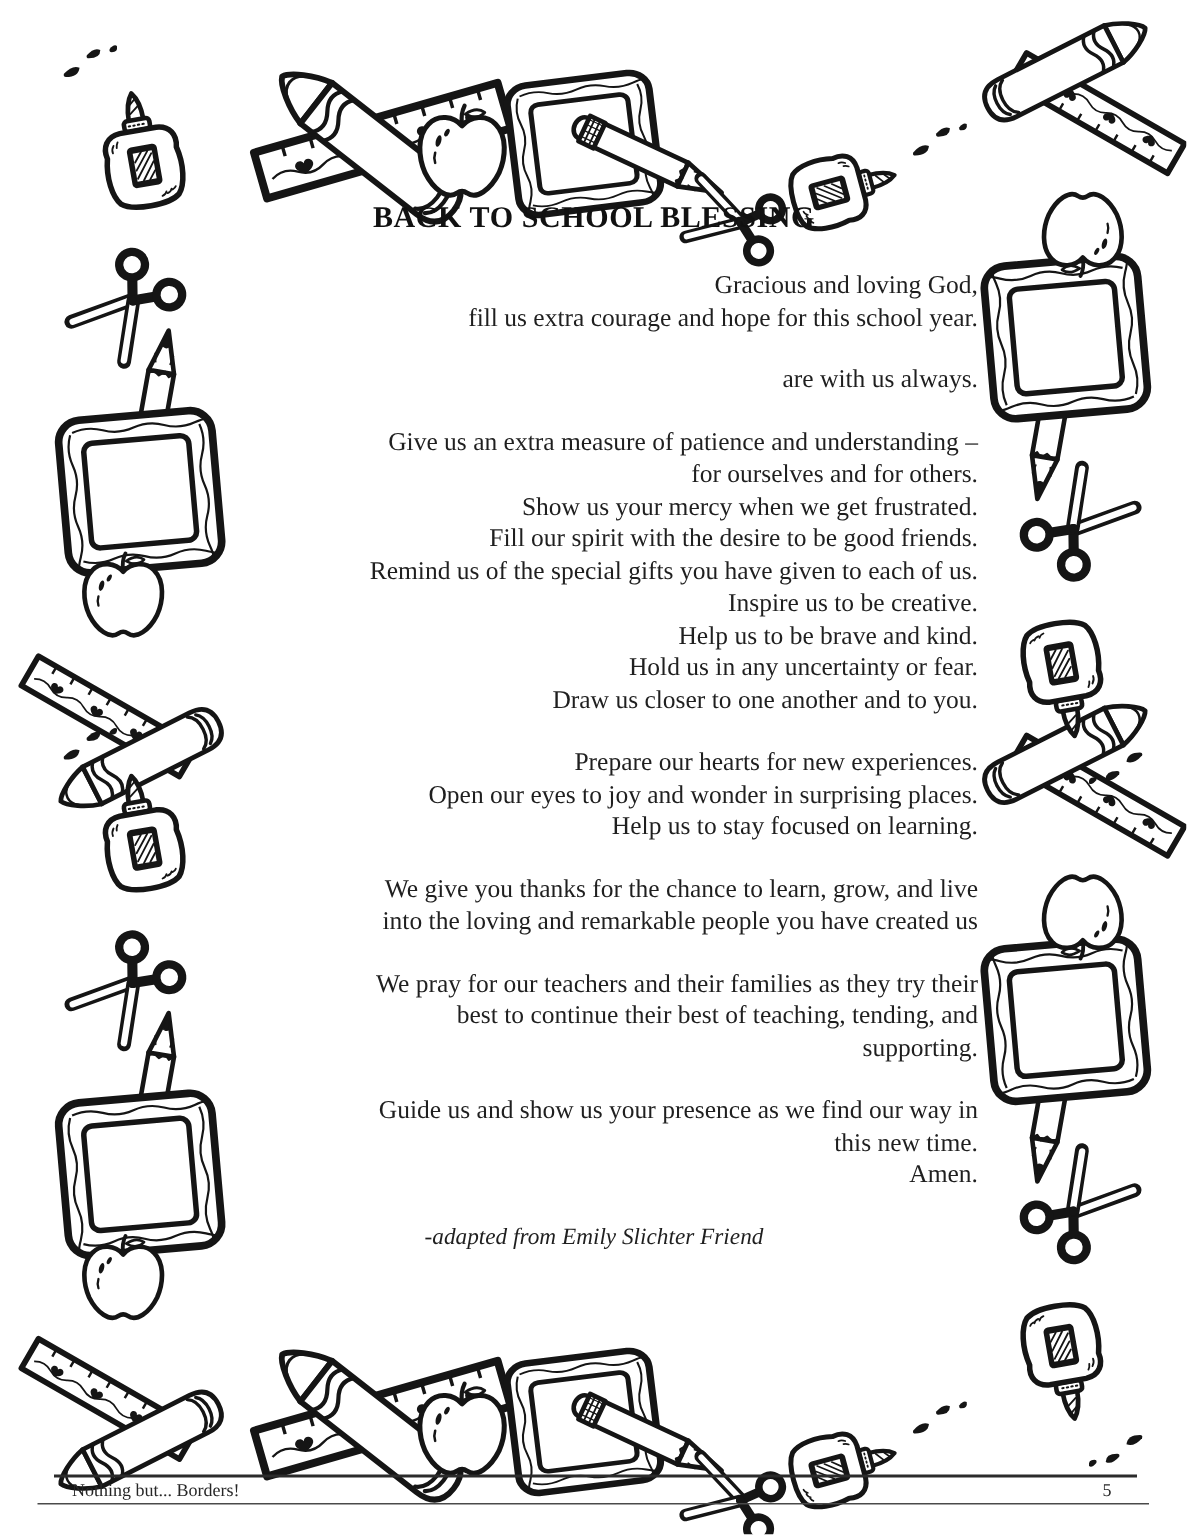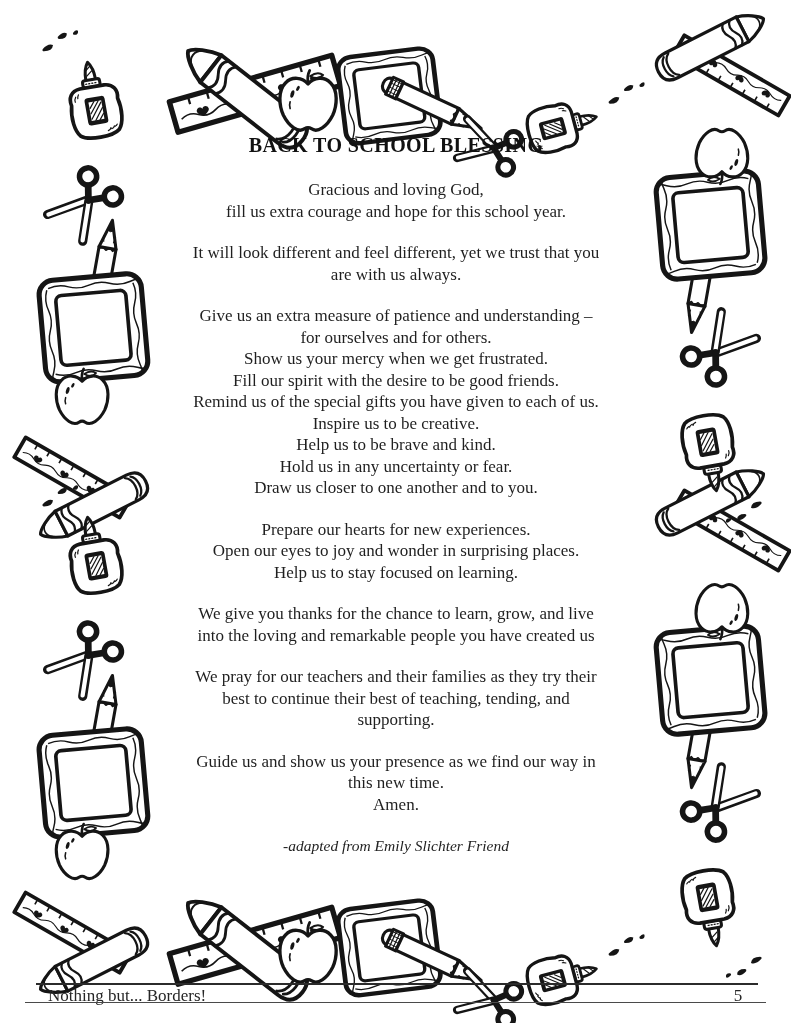--- a/index.html
+++ b/index.html
@@ -10,31 +10,31 @@
   }
   .border-svg { position:absolute; overflow:visible; pointer-events:none; }
   .text-col {
     position:absolute; left:140px; top:132px; width:512px;
     text-align:center;
   }
   .title {
     margin:0 0 21px 0; font-size:20px; line-height:26px; font-weight:bold;
     letter-spacing:0.4px; color:#111;
   }
-  .stanza { margin:0 0 20px 0; }
+  .stanza { margin:0 0 20px 0;text-align:right; }
   .line { font-size:17px; line-height:21.5px; }
   .attribution { font-size:15.5px; font-style:italic; line-height:21px; }
   .footer-rule-top {
     position:absolute; left:36px; top:983px; width:722px;
     border-top:2px solid #2b2b2b; height:0;
   }
   .footer-row {
     position:absolute; left:36px; top:986px; width:722px;
     display:flex; align-items:baseline;
-    font-size:17px; color:#262626;
+    font-size:12px; color:#262626;
   }
   .footer-left  { flex:1; text-align:left; padding-left:12px; }
   .footer-page  { width:40px; text-align:center; }
   .footer-right { flex:1; text-align:right; padding-right:2px; }
   .footer-rule-bottom {
     position:absolute; left:25px; top:1002px; width:741px;
     border-top:1.5px solid #4a4a4a; height:0;
   }
 </style>
 </head>
@@ -172,21 +172,20 @@
 
   <main class="text-col">
     <h1 class="title">BACK TO SCHOOL BLESSING</h1>
 
     <div class="stanza">
       <div class="line">Gracious and loving God,</div>
       <div class="line">fill us extra courage and hope for this school year.</div>
     </div>
 
     <div class="stanza">
-      <div class="line">It will look different and feel different, yet we trust that you</div>
       <div class="line">are with us always.</div>
     </div>
 
     <div class="stanza">
       <div class="line">Give us an extra measure of patience and understanding –</div>
       <div class="line">for ourselves and for others.</div>
       <div class="line">Show us your mercy when we get frustrated.</div>
       <div class="line">Fill our spirit with the desire to be good friends.</div>
       <div class="line">Remind us of the special gifts you have given to each of us.</div>
       <div class="line">Inspire us to be creative.</div>

